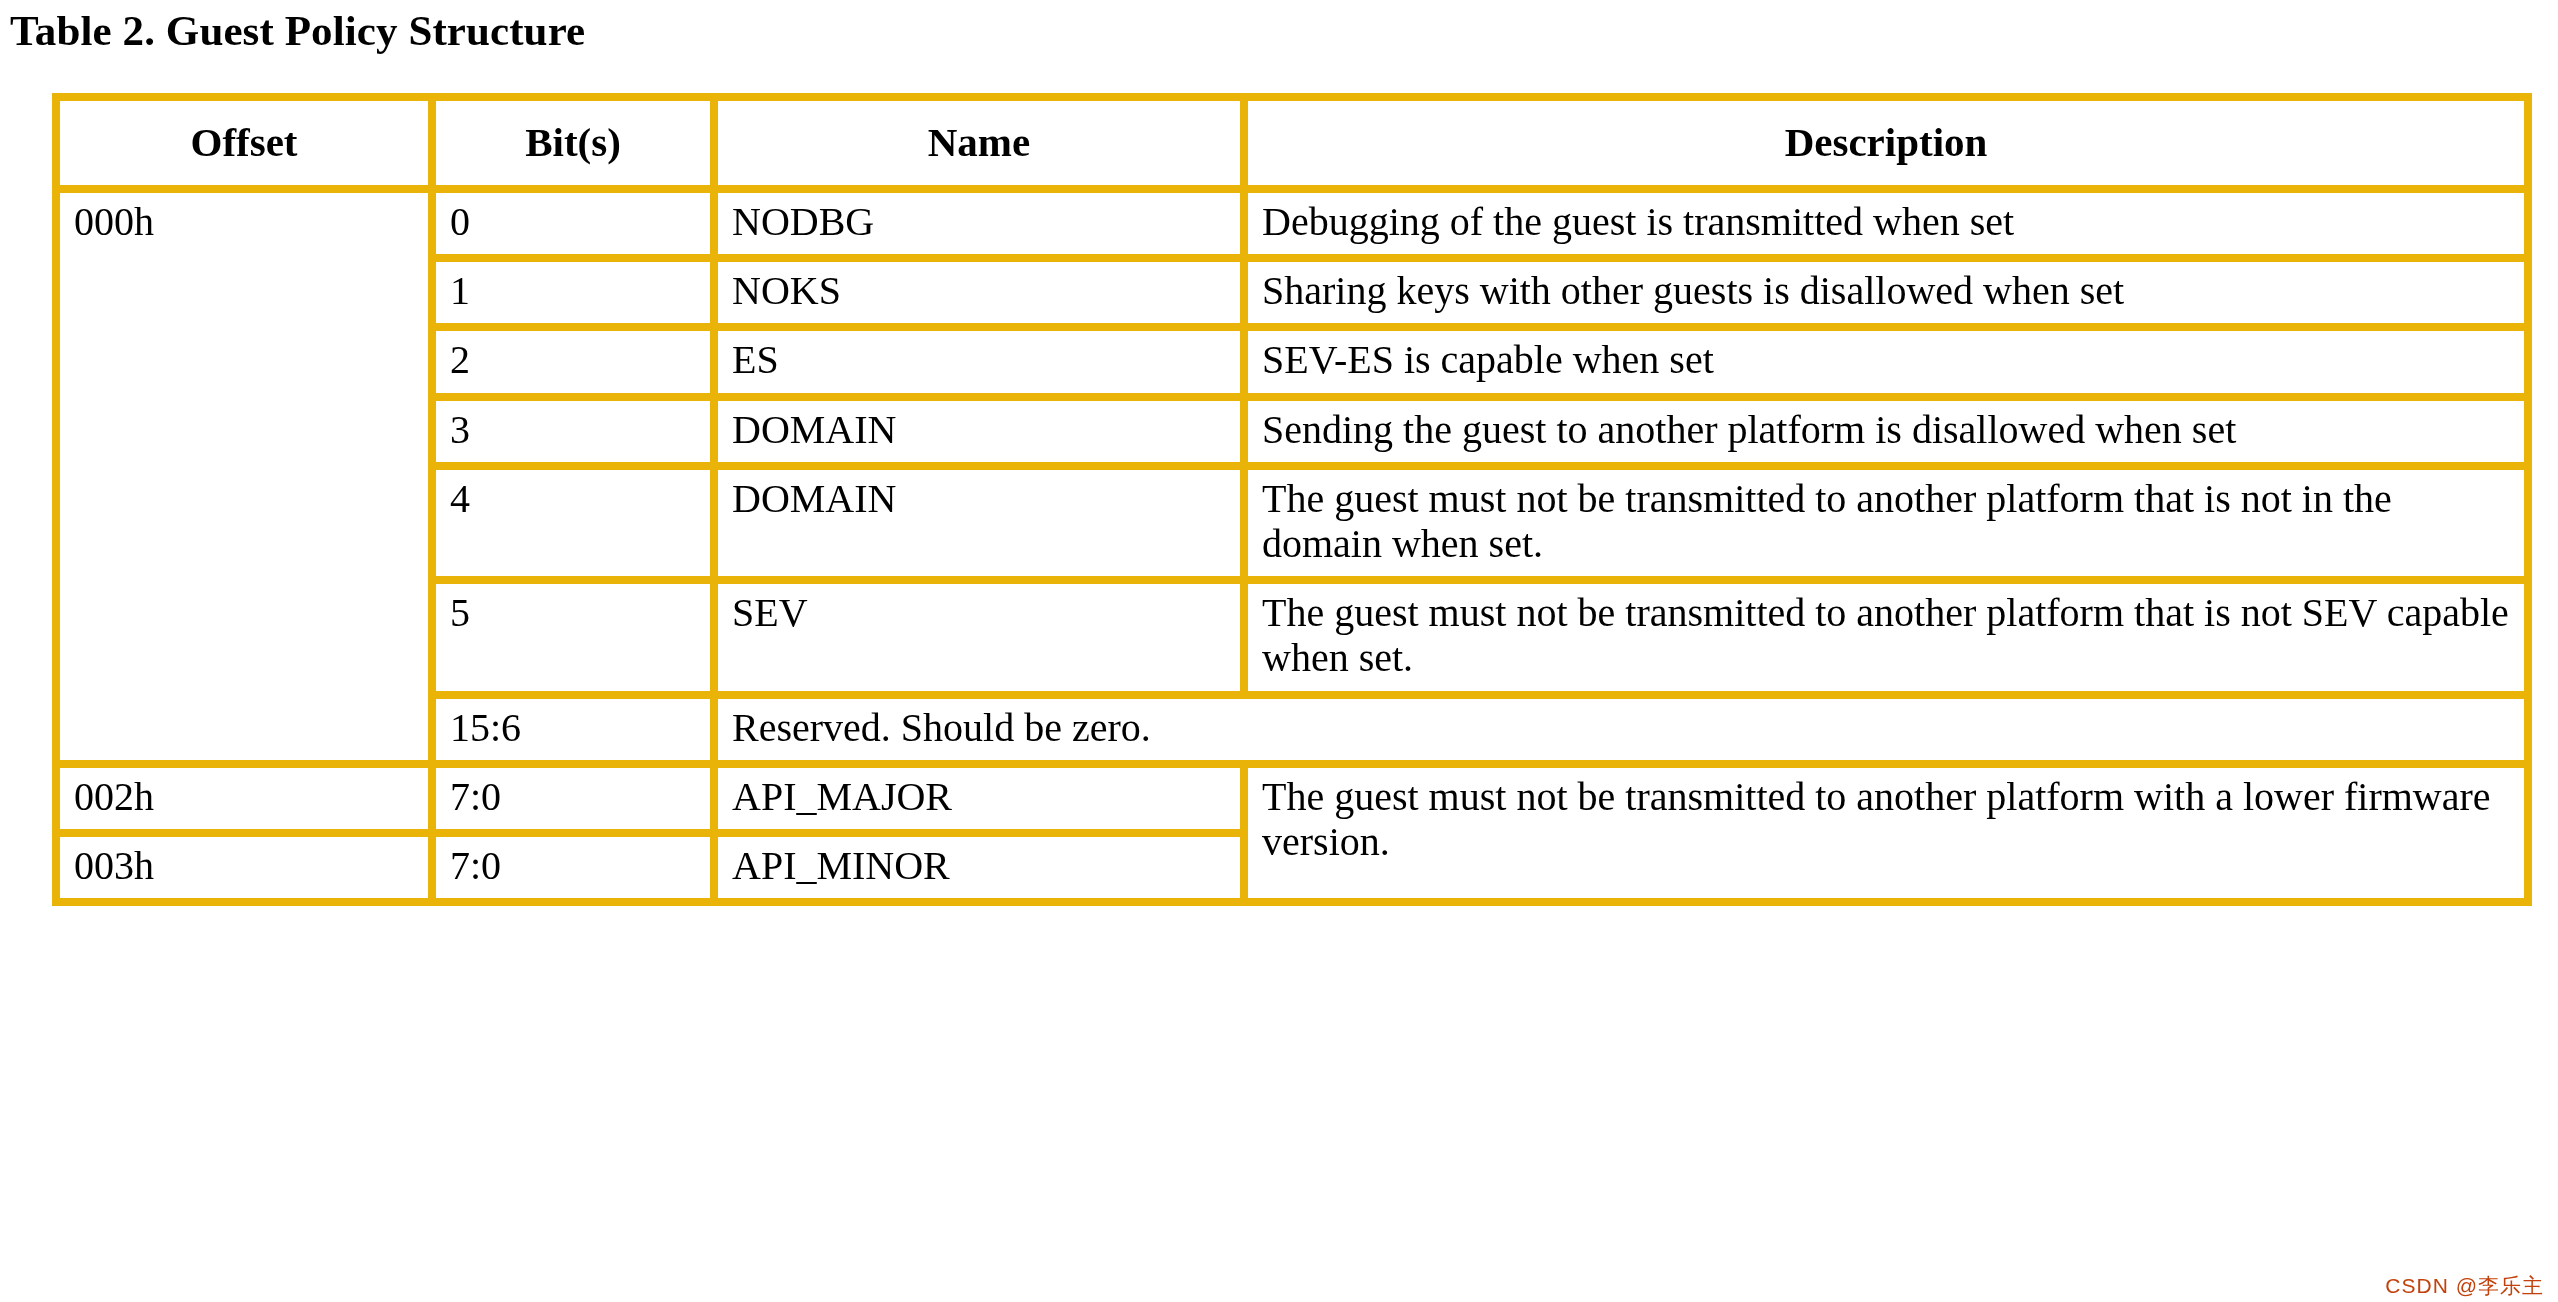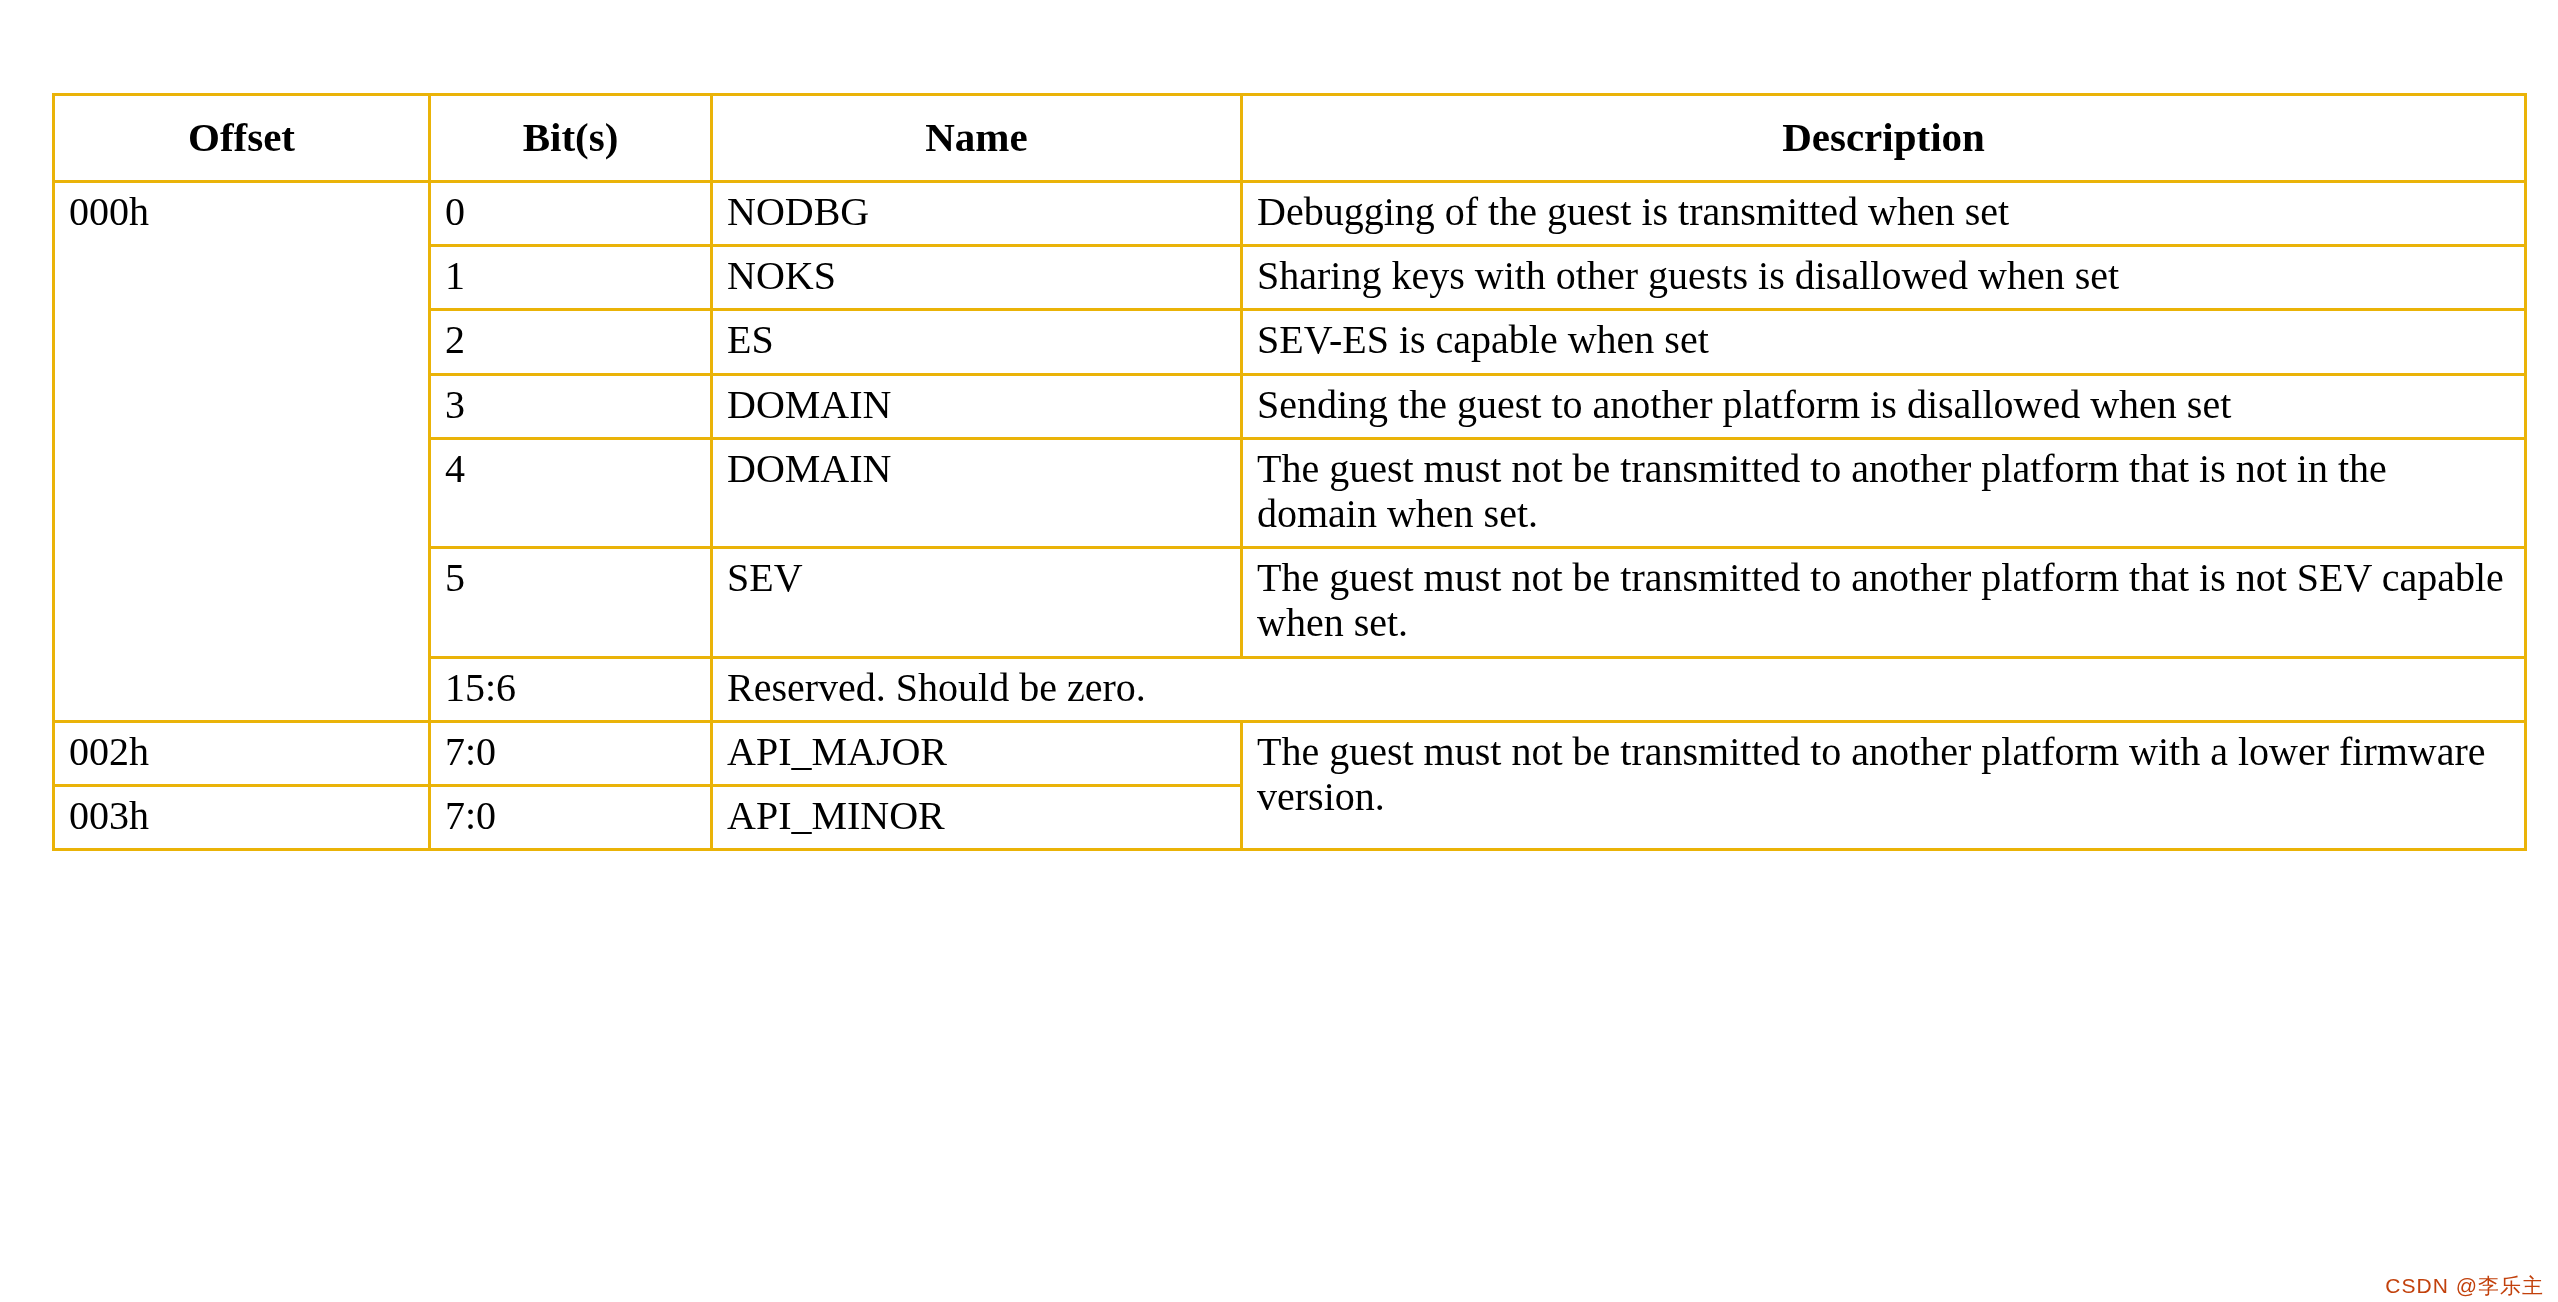--- a/index.html
+++ b/index.html
@@ -50,21 +50,21 @@
     font-size: 40px;
   }
 
   table.policy col.c-offset { width: 376px; }
   table.policy col.c-bits   { width: 282px; }
   table.policy col.c-name   { width: 530px; }
   table.policy col.c-desc   { width: 1284px; }
 
   table.policy td,
   table.policy th {
-    border: 3px solid #eab308;
+    border: 8px solid #eab308;
     padding: 6px 14px 10px 14px;
     vertical-align: top;
     line-height: 1.13;
     font-weight: normal;
     text-align: left;
   }
 
   table.policy thead th {
     font-weight: bold;
     text-align: center;
@@ -104,20 +104,21 @@
     letter-spacing: 1px;
     white-space: nowrap;
     user-select: none;
   }
 </style>
 </head>
 <body>
 
 <div class="page">
 
+  <div class="table-caption">Table 2. Guest Policy Structure</div>
 
   <div class="table-wrap">
     <table class="policy">
       <colgroup>
         <col class="c-offset">
         <col class="c-bits">
         <col class="c-name">
         <col class="c-desc">
       </colgroup>
       <thead>

